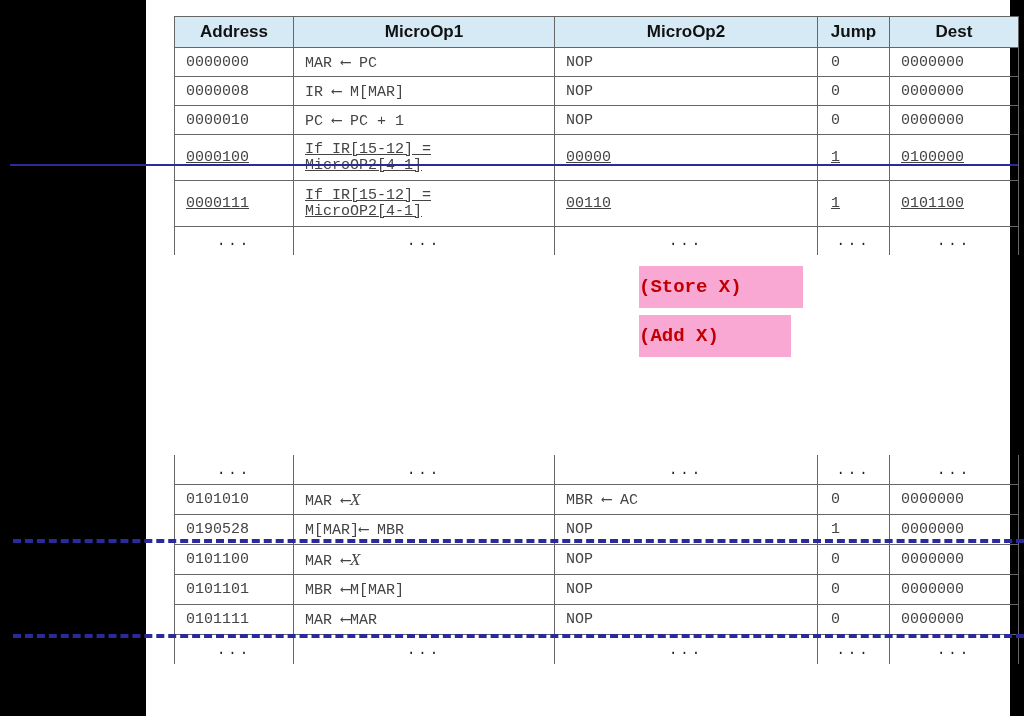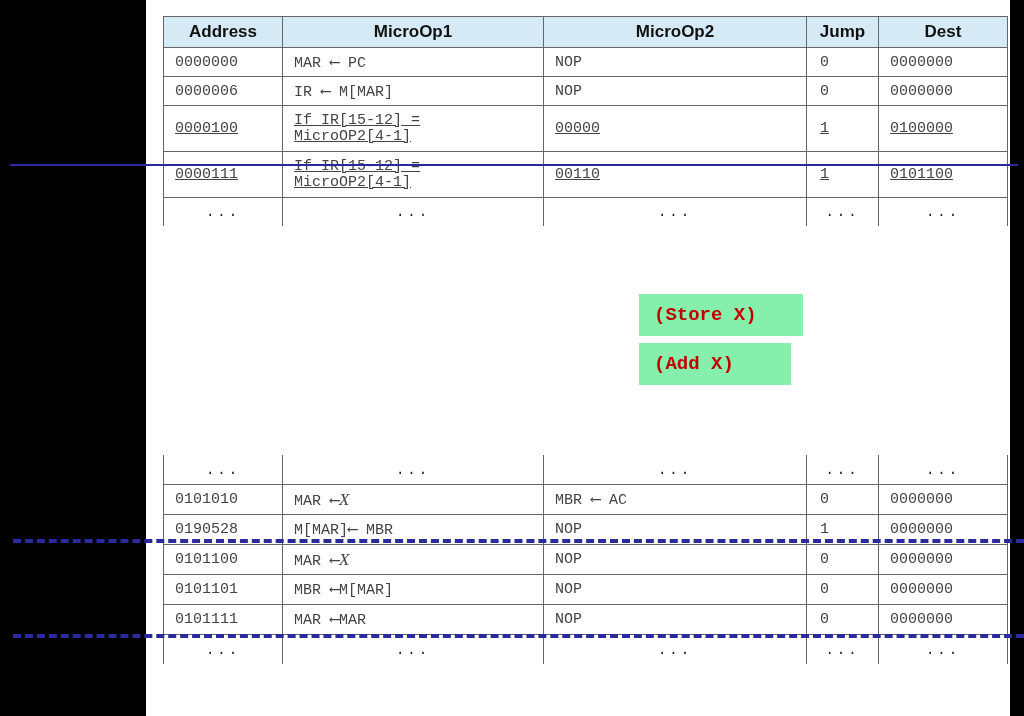--- a/index.html
+++ b/index.html
@@ -1,34 +1,34 @@
 <!DOCTYPE html>
 <html><head>
 <meta charset="utf-8">
 <style>
   html, body { margin:0; padding:0; }
   body { width:1024px; height:716px; background:#000; position:relative; overflow:hidden; font-family:"Liberation Mono", monospace; }
   .panel { position:absolute; left:146px; top:0; width:864px; height:716px; background:#fff; }
-  .tbl { position:absolute; left:163px; border-collapse:collapse; table-layout:fixed; }
+  .tbl { position:absolute; left:174px; border-collapse:collapse; table-layout:fixed; }
   .tbl td, .tbl th { border:1.5px solid #666; padding:0 0 0 11px; color:#444; font-size:15px; vertical-align:middle; white-space:nowrap; overflow:hidden; }
   .tbl th { background:#d6eaf5; color:#111; font-family:"Liberation Sans", sans-serif; font-weight:bold; font-size:17px; text-align:center; padding:0; height:30px; }
   .tbl td.two { white-space:pre; line-height:16px; }
   .tbl td.dots { text-align:center; padding:0; letter-spacing:3px; font-size:14px; color:#222; }
   .tbl td.jump { padding-left:13px; }
   .open-bottom td { border-bottom:none; }
   .open-top td { border-top:none; }
   #upper { top:16px; }
   #upper tr.r1 td { height:28px; }
   #upper tr.r2 td { height:45px;text-decoration:underline; }
   #upper tr.rd td { height:28px; }
   #lower { top:455px; }
   #lower tr td { height:29px; }
   .c1 { width:119px; } .c2 { width:261px; } .c3 { width:263px; } .c4 { width:72px; } .c5 { width:129px; }
   .x { font-family:"Liberation Serif", serif; font-style:italic; font-size:17px; }
-  .note { position:absolute; background:#86efac; color:#c00000; font-family:"Liberation Mono", monospace; font-weight:bold; font-size:19px; display:flex; align-items:center; padding-left:15px; box-sizing:border-box;margin-top:28px; }
+  .note { position:absolute; background:#f9a8d4; color:#c00000; font-family:"Liberation Mono", monospace; font-weight:bold; font-size:19px; display:flex; align-items:center; box-sizing:border-box; }
   .hline { position:absolute; height:2px; background:#2a2a9a; }
   .dline { position:absolute; height:0; border-top:4px dashed #2a2a9a; }
 </style>
 </head>
 <body>
 
 <div class="panel"></div>
 
 <table class="tbl" id="upper">
   <colgroup>
@@ -47,22 +47,29 @@
     <th>Dest</th>
   </tr>
   <tr class="r1">
     <td>0000000</td>
     <td>MAR ⟵ PC</td>
     <td>NOP</td>
     <td class="jump">0</td>
     <td>0000000</td>
   </tr>
   <tr class="r1">
-    <td>0000006</td>
+    <td>0000008</td>
     <td>IR ⟵ M[MAR]</td>
+    <td>NOP</td>
+    <td class="jump">0</td>
+    <td>0000000</td>
+  </tr>
+  <tr class="r1">
+    <td>0000010</td>
+    <td>PC ⟵ PC + 1</td>
     <td>NOP</td>
     <td class="jump">0</td>
     <td>0000000</td>
   </tr>
   <tr class="r2">
     <td>0000100</td>
     <td class="two">If IR[15-12] =
 MicroOP2[4-1]</td>
     <td>00000</td>
     <td class="jump">1</td>

